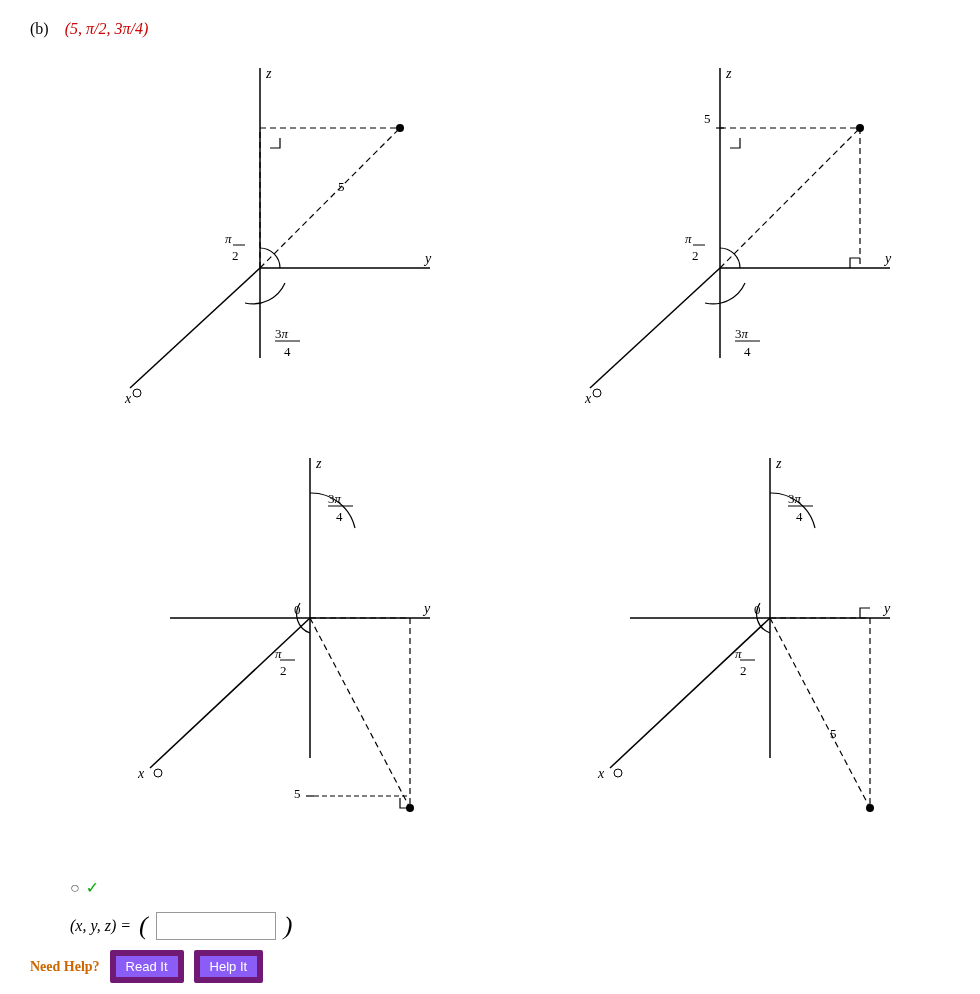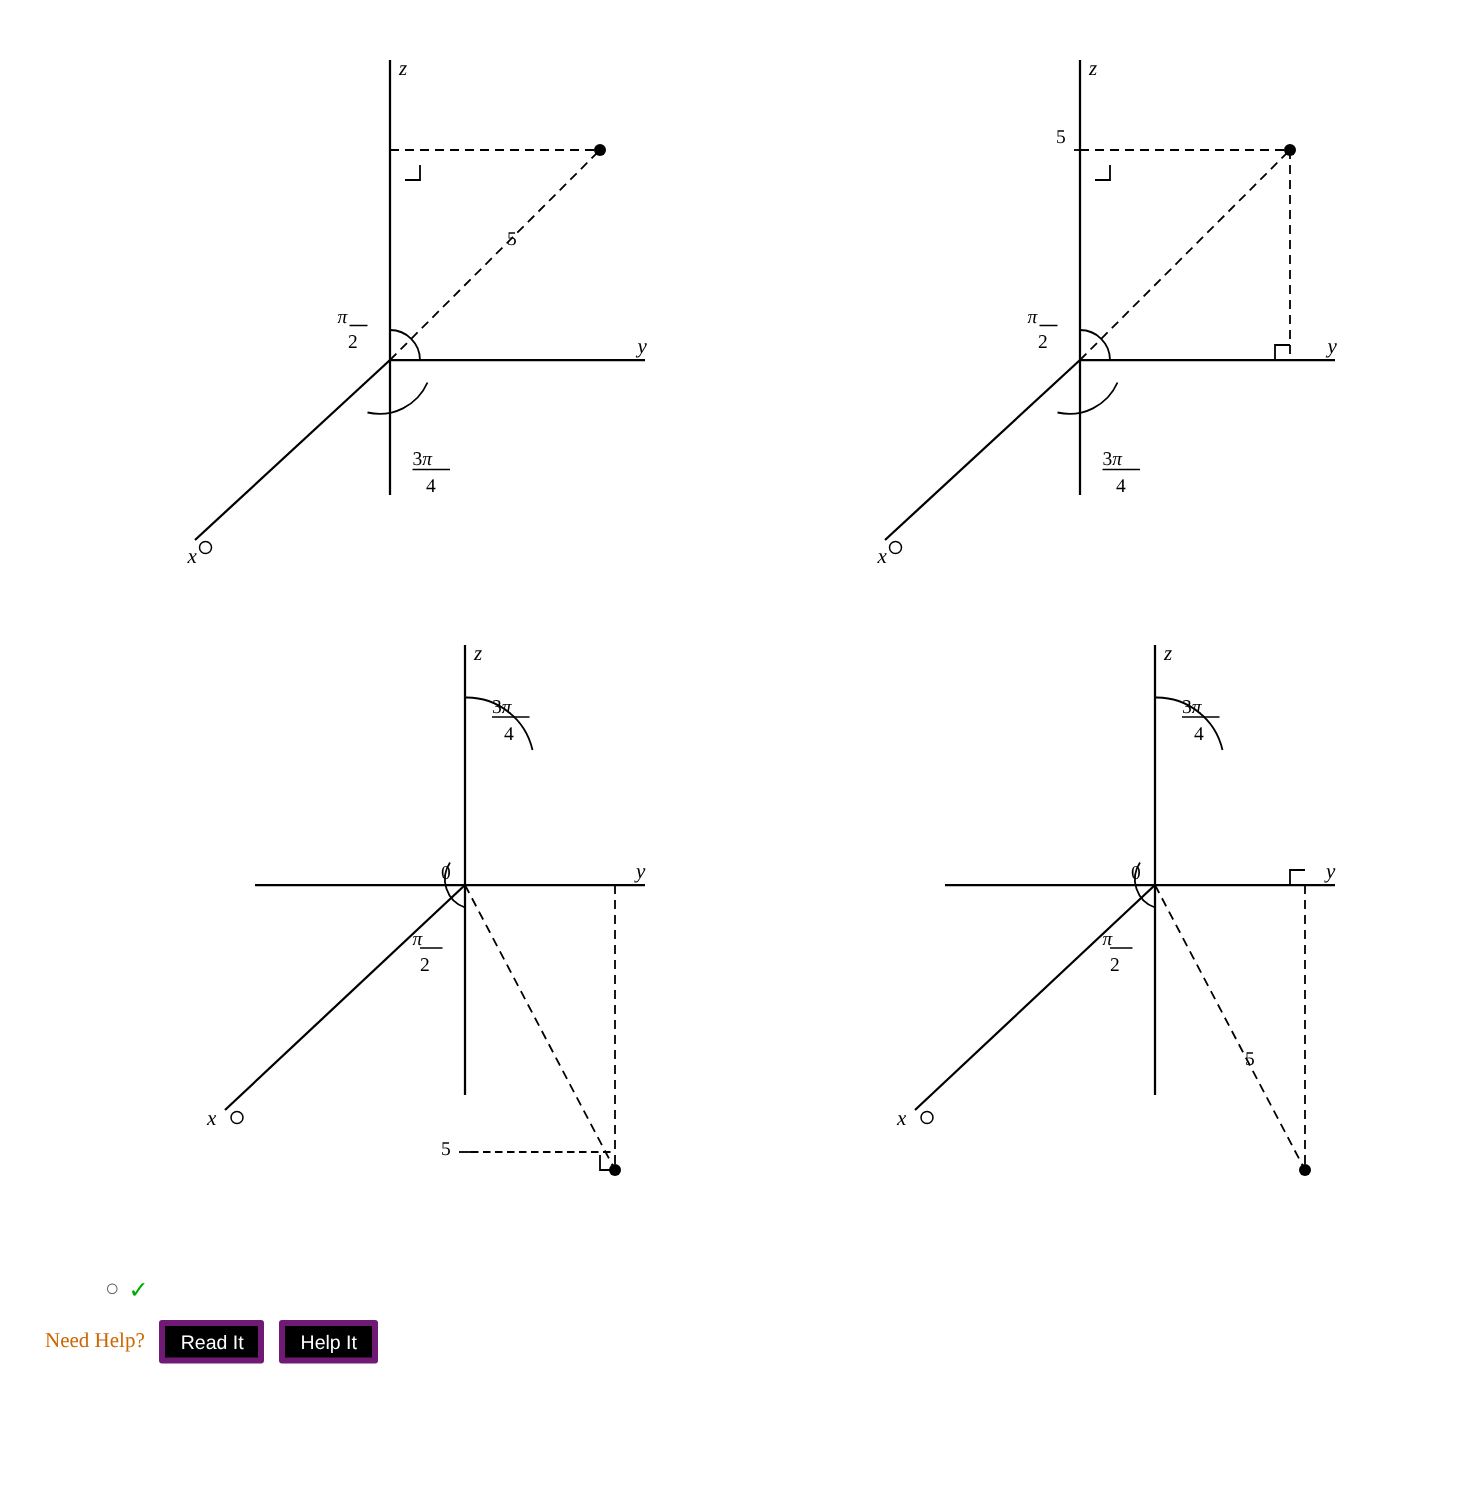--- a/index.html
+++ b/index.html
@@ -63,27 +63,27 @@
     }
     .need-help-row {
       display: flex;
       align-items: center;
       gap: 10px;
       margin-top: 10px;
       margin-left: 0;
     }
     .need-help-label {
       color: #cc6600;
-      font-weight: normal;
+      font-weight: bold;
       font-size: 14px;
     }
     .help-btn {
-      background: #000000;
+      background: #8b5cf6;
       color: #fff;
-      border: 4px solid #701a75;
+      border: 6px solid #701a75;
       padding: 3px 10px;
       font-size: 13px;
       cursor: pointer;
       border-radius: 2px;
     }
     .radio-check-row {
       display: flex;
       align-items: center;
       gap: 6px;
       margin-left: 40px;
@@ -91,20 +91,25 @@
     }
     .check-mark {
       color: #00aa00;
       font-size: 16px;
     }
   </style>
 </head>
 <body>
 
 <div class="page-container">
+  <div class="header-label">
+    <span class="part-b">(b)</span>
+    &nbsp;&nbsp;
+    <span class="coords">(5, <i>π</i>/2, 3<i>π</i>/4)</span>
+  </div>
 
   <div class="diagrams-grid">
 
     <div class="diagram-cell">
       <svg width="380" height="380" viewBox="0 0 380 380">
 
         <line x1="190" y1="20" x2="190" y2="310" stroke="black" stroke-width="1.5"></line>
         <text x="196" y="30" font-size="14" font-style="italic">z</text>
 
         <line x1="190" y1="220" x2="360" y2="220" stroke="black" stroke-width="1.5"></line>
@@ -254,19 +259,25 @@
         <text x="300" y="300" font-size="13">5</text>
       </svg>
     </div>
   </div>
 
   <div class="radio-check-row">
     <span style="font-size:16px; color:#666;">○</span>
     <span class="check-mark">✓</span>
   </div>
 
+  <div class="answer-row">
+    <span style="font-style:italic;">(x, y, z) =</span>
+    <span class="paren">(</span>
+    <input type="text" class="answer-input" value="" style="">
+    <span class="paren">)</span>
+  </div>
 
   <div class="need-help-row">
     <span class="need-help-label">Need Help?</span>
     <button class="help-btn">Read It</button>
     <button class="help-btn">Help It</button>
   </div>
 </div>
 
 </body></html>

